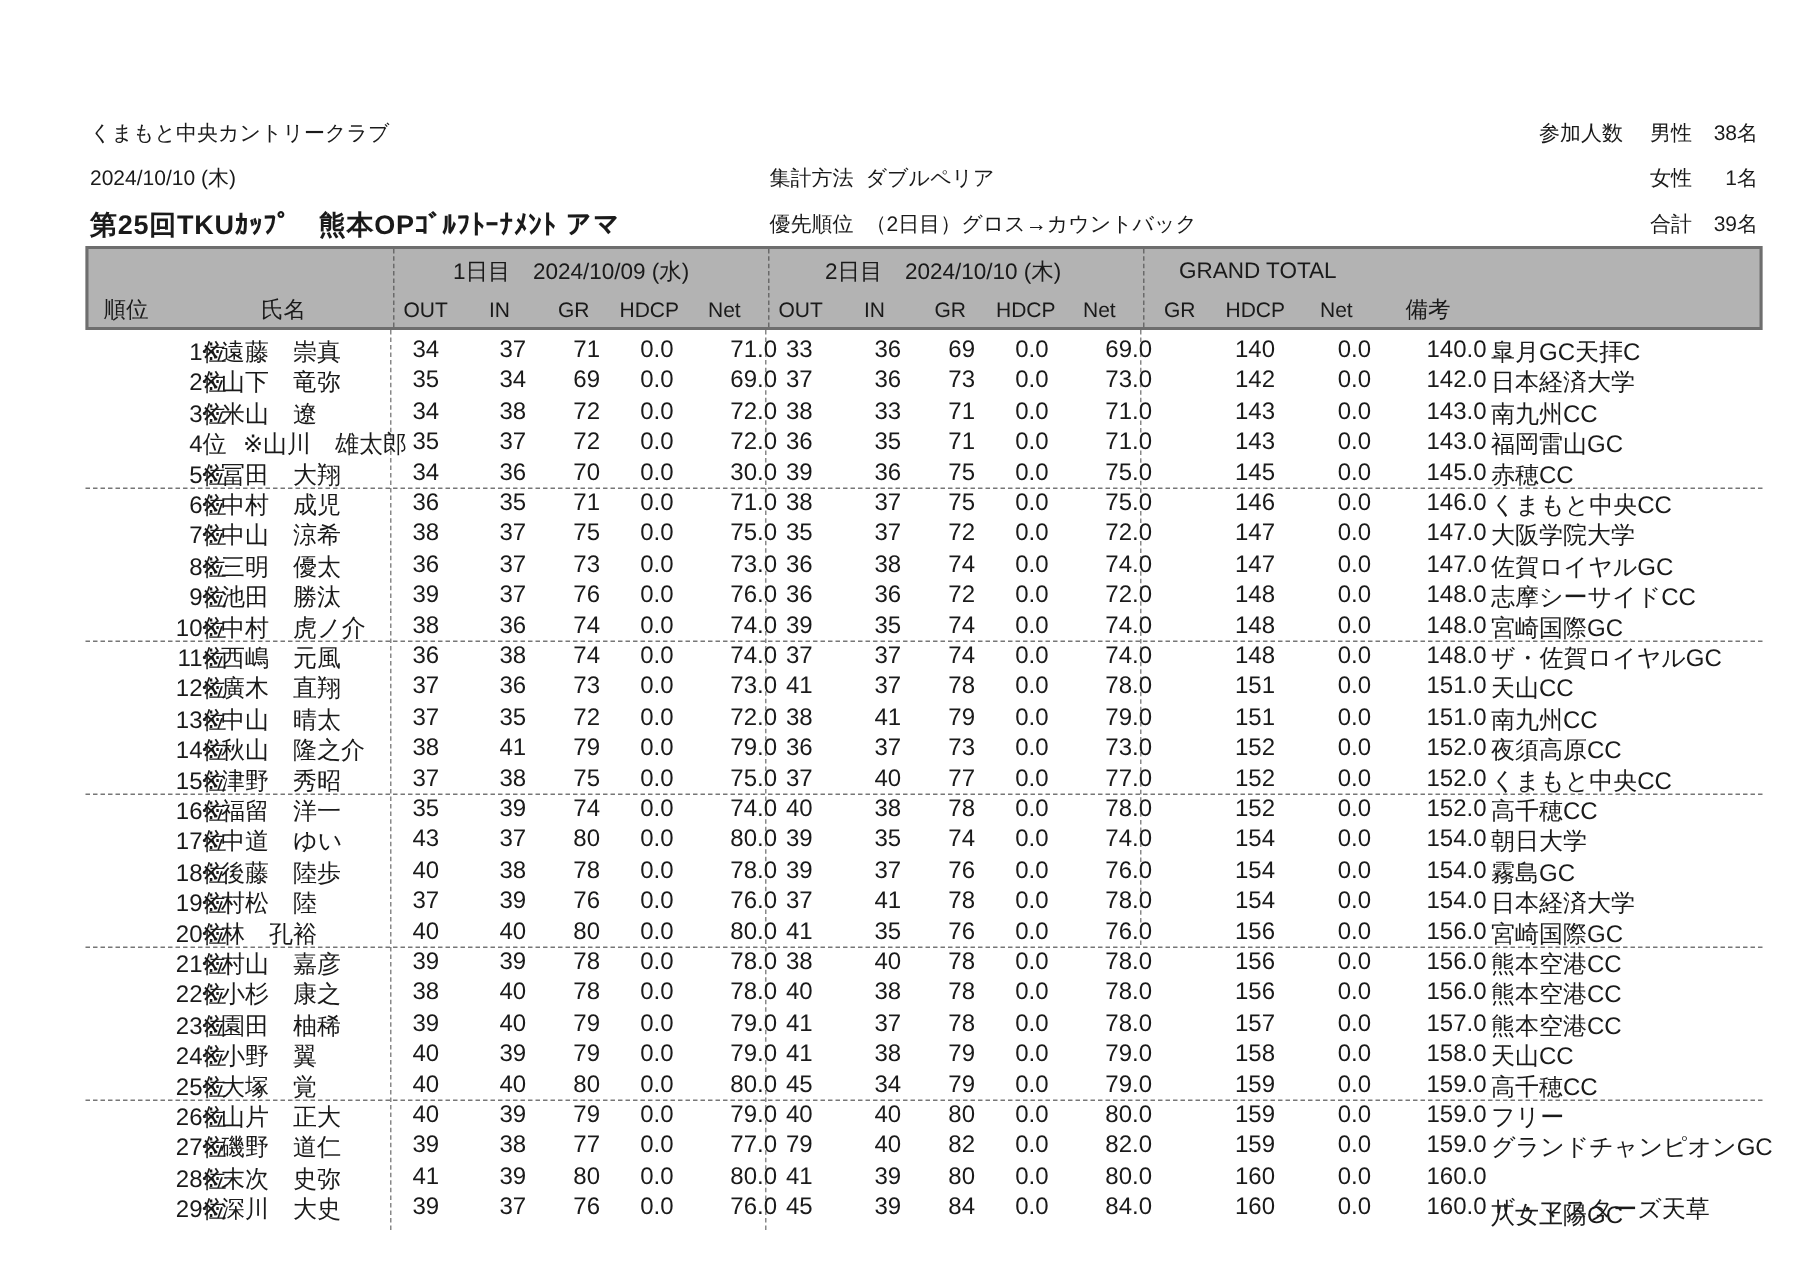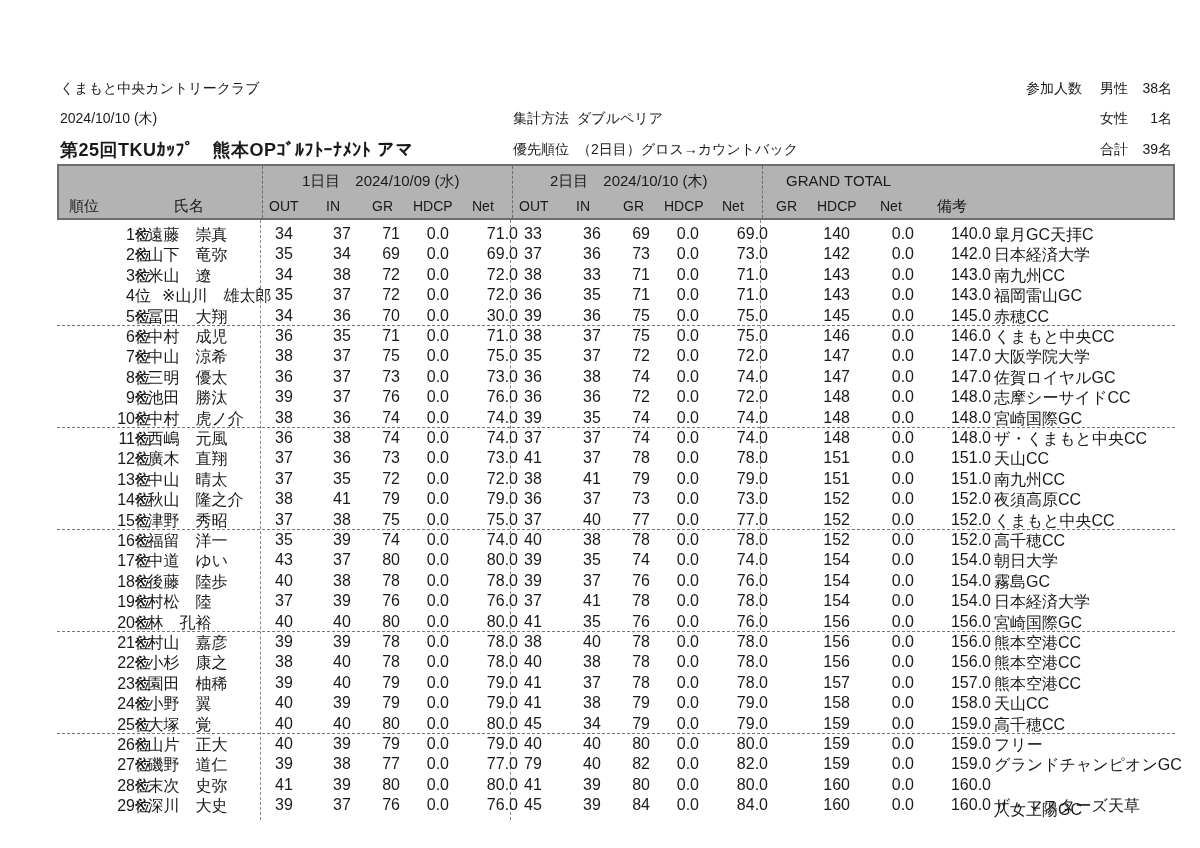--- a/index.html
+++ b/index.html
@@ -274,21 +274,21 @@
     <span class="r" style="right:737px;">0.0</span>
     <span class="r" style="right:668px;">74.0</span>
     <span style="left:456px;">37</span>
     <span style="left:515px;">37</span>
     <span class="r" style="right:536px;">74</span>
     <span class="r" style="right:487px;">0.0</span>
     <span class="r" style="right:418px;">74.0</span>
     <span class="r" style="right:336px;">148</span>
     <span class="r" style="right:272px;">0.0</span>
     <span class="r" style="right:195px;">148.0</span>
-    <span style="left:926px;">ザ・くまもと中央CC</span>
+    <span style="left:926px;">ザ・佐賀ロイヤルGC</span>
   </div>
     <div class="row" style="top: 447.4px;">
     <span class="r" style="right:1035px;">12位</span>
     <span style="left:66px;">※廣木　直翔</span>
     <span style="left:207px;">37</span>
     <span style="left:265px;">36</span>
     <span class="r" style="right:786px;">73</span>
     <span class="r" style="right:737px;">0.0</span>
     <span class="r" style="right:668px;">73.0</span>
     <span style="left:456px;">41</span>

